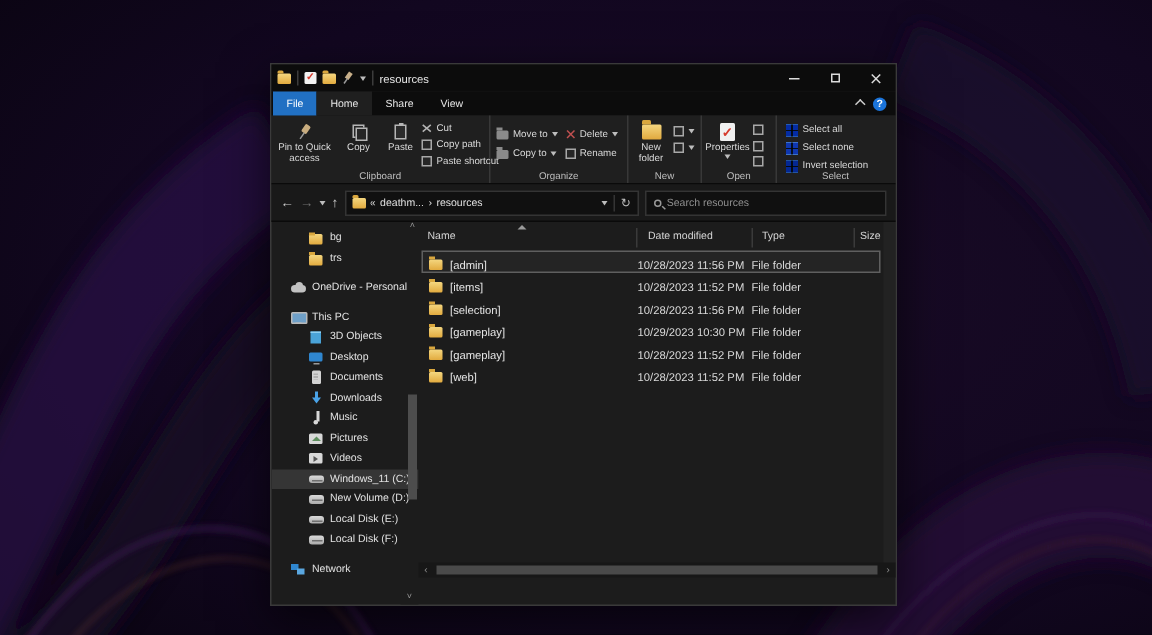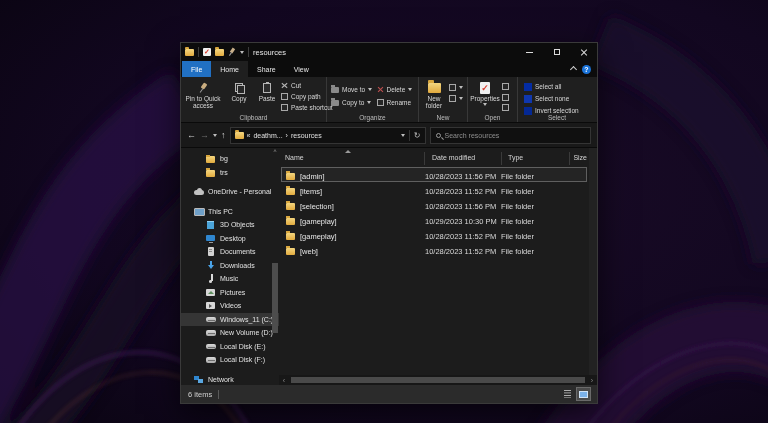--- a/index.html
+++ b/index.html
@@ -525,25 +525,13 @@
       <div class="vtrack"></div>
       <div class="hscroll" style="left:0;right:0">
         <span class="harrow">‹</span>
         <span class="hthumb"></span>
         <span class="harrow">›</span>
       </div>
     </div>
   </div>
   <div class="sidebottom">˅</div>
 
-  <div class="statusbar">
-    <span>6 items</span>
-    <span class="status-div"></span>
-    <div class="status-right">
-      <div class="view-ic">
-          <span class="lines-ic"></span>
-        </div>
-      <div class="view-ic active">
-          <span class="thumb-ic"></span>
-        </div>
-    </div>
-  </div>
 </div>
 
 </body></html>

